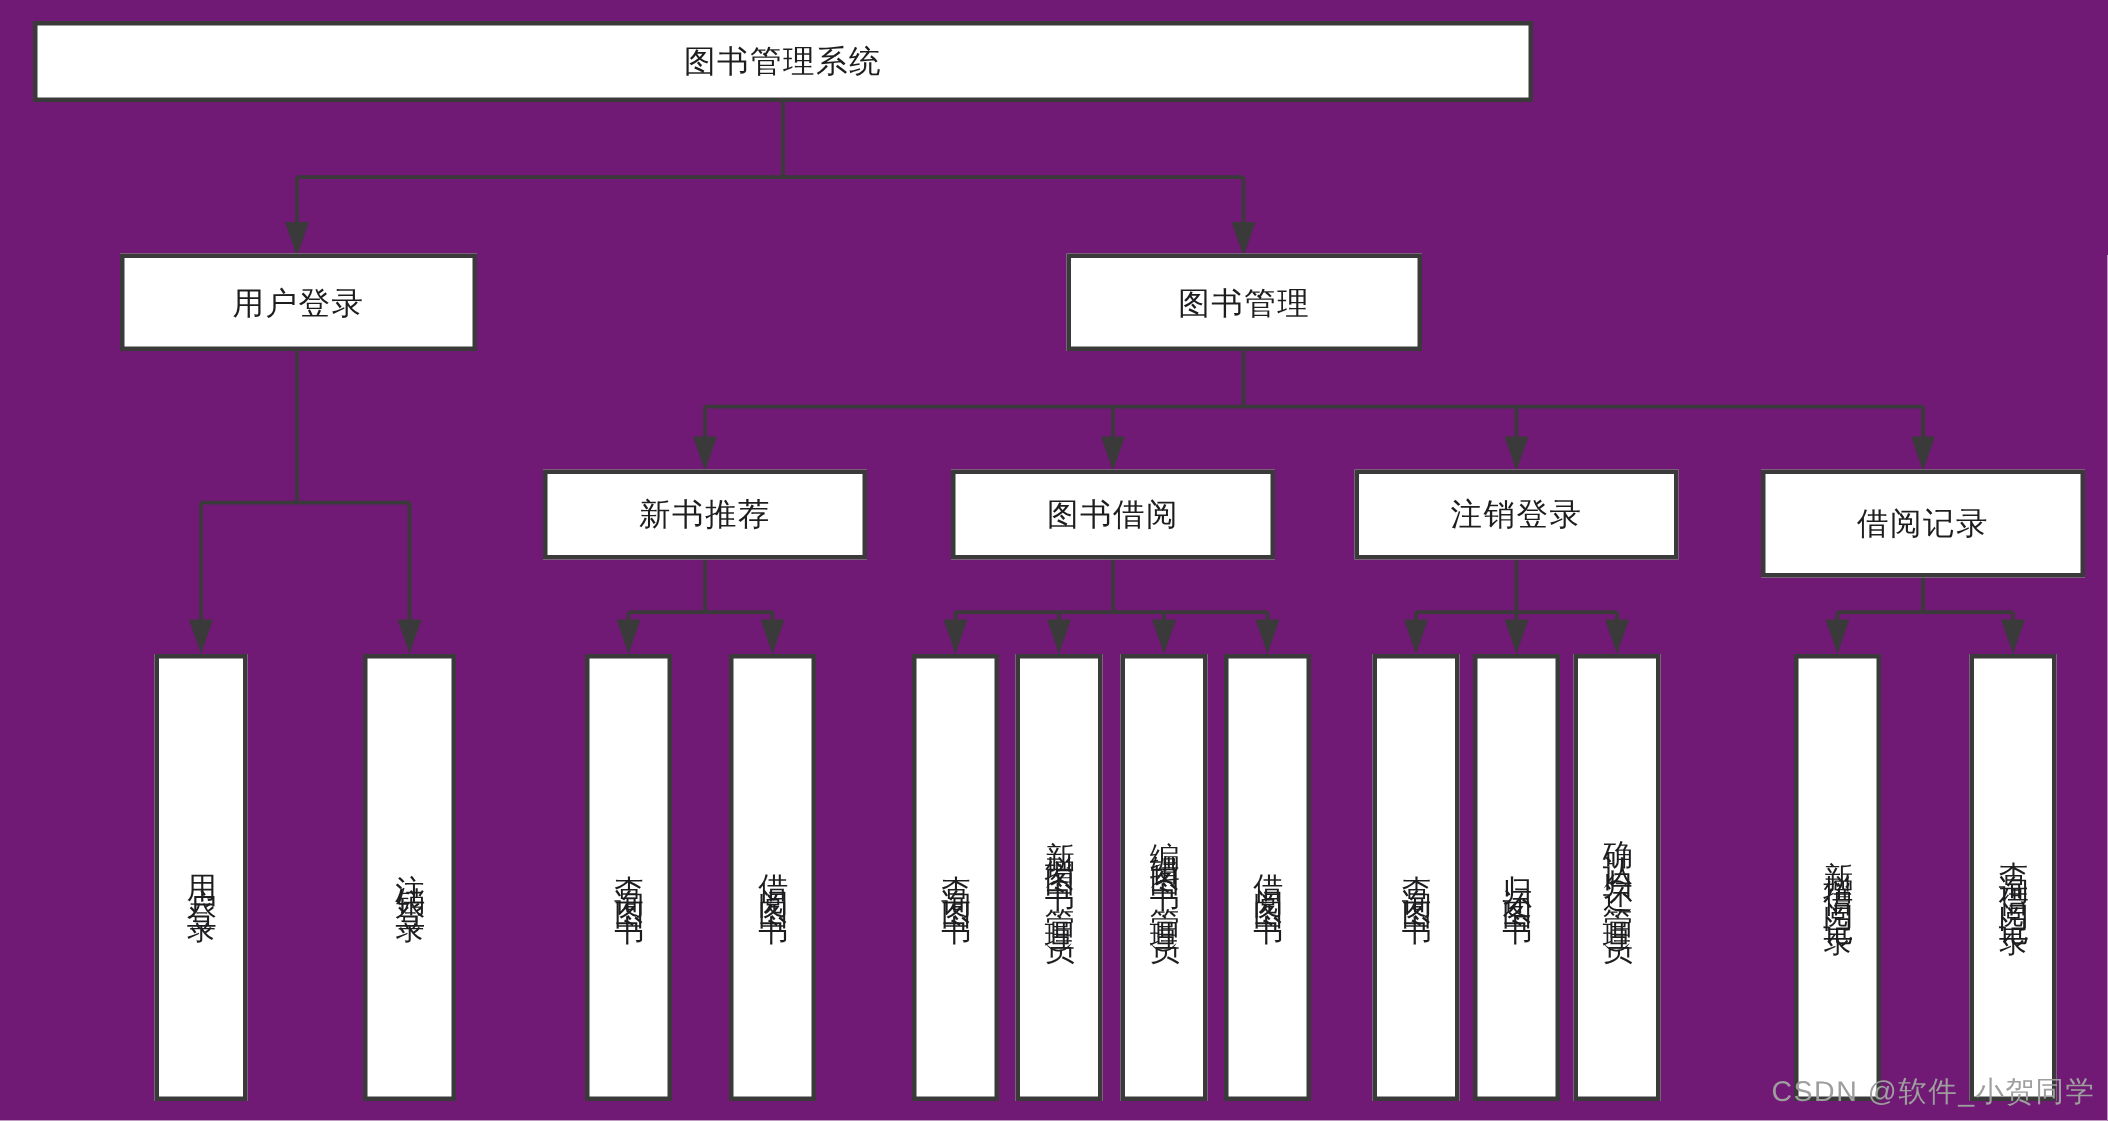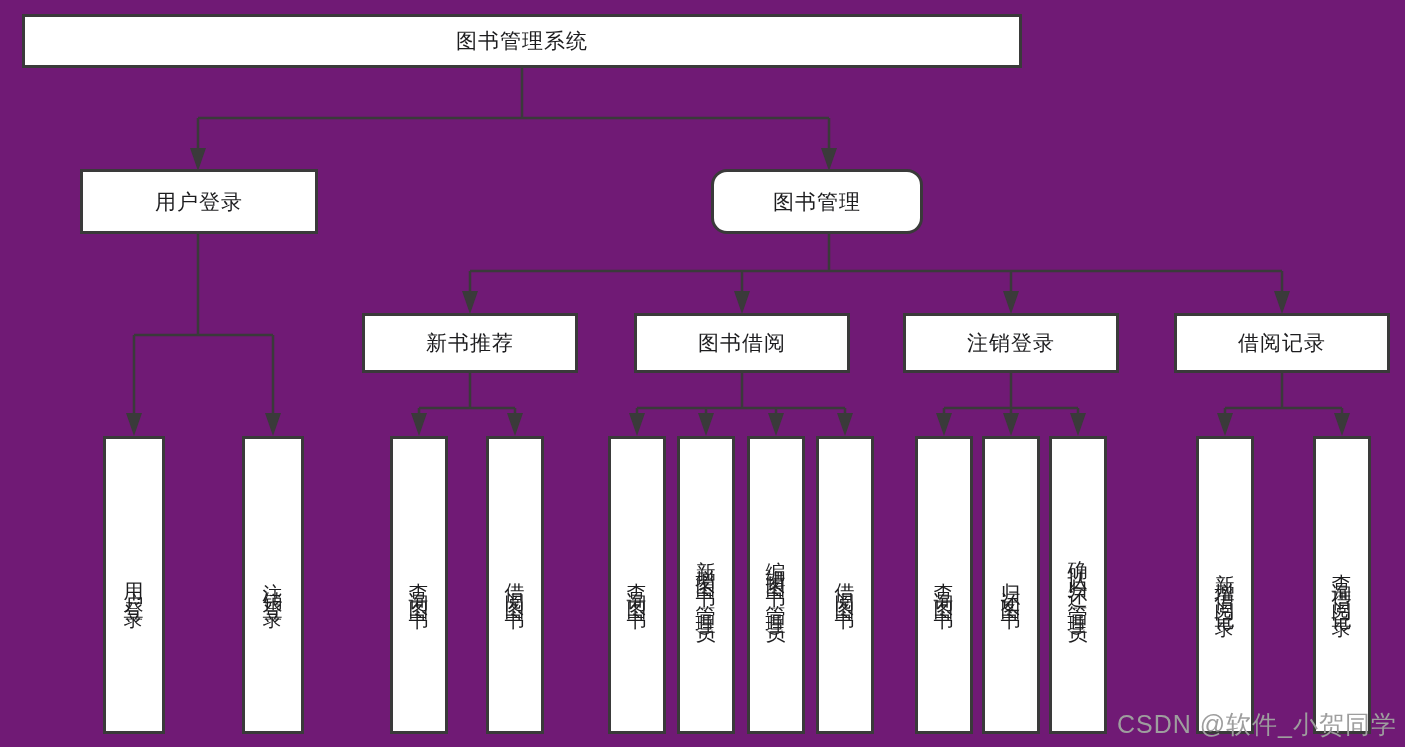--- a/index.html
+++ b/index.html
@@ -41,21 +41,21 @@
     text-orientation: mixed;
     line-height: 1;
     font-size: 20px;
     letter-spacing: 9px;
     white-space: nowrap;
   }
   .watermark {
     position: absolute;
     right: 8px;
     bottom: 6px;
-    font-size: 25px;
+    font-size: 19px;
     color: #9e9e9e;
     z-index: 2;
     letter-spacing: 1px;
     margin-top: 27px;
   }
 </style>
 </head>
 <body>
 
 <div class="stage">
@@ -107,34 +107,34 @@
     </g>
   </svg>
 
   <div class="box hbox" style="left:22px; top:14px; width:1000px; height:54px;">
     <span>图书管理系统</span>
   </div>
 
   <div class="box hbox" style="left:80px; top:169px; width:238px; height:65px;">
     <span>用户登录</span>
   </div>
-  <div class="box hbox" style="left:711px; top:169px; width:212px; height:65px;border-radius:16px;">
+  <div class="box hbox" style="left:711px; top:169px; width:237px; height:65px;">
     <span>图书管理</span>
   </div>
 
   <div class="box hbox" style="left:362px; top:313px; width:216px; height:60px;">
     <span>新书推荐</span>
   </div>
   <div class="box hbox" style="left:634px; top:313px; width:216px; height:60px;">
     <span>图书借阅</span>
   </div>
   <div class="box hbox" style="left:903px; top:313px; width:216px; height:60px;">
     <span>注销登录</span>
   </div>
-  <div class="box hbox" style="left:1174px; top:313px; width:216px; height:60px;">
+  <div class="box hbox" style="left:1174px; top:313px; width:216px; height:72px;">
     <span>借阅记录</span>
   </div>
 
   <div class="box leaf" style="left:103px; top:436px; width:62px; height:298px;">
     <span>用户登录</span>
   </div>
   <div class="box leaf" style="left:242px; top:436px; width:62px; height:298px;">
     <span>注销登录</span>
   </div>
 

